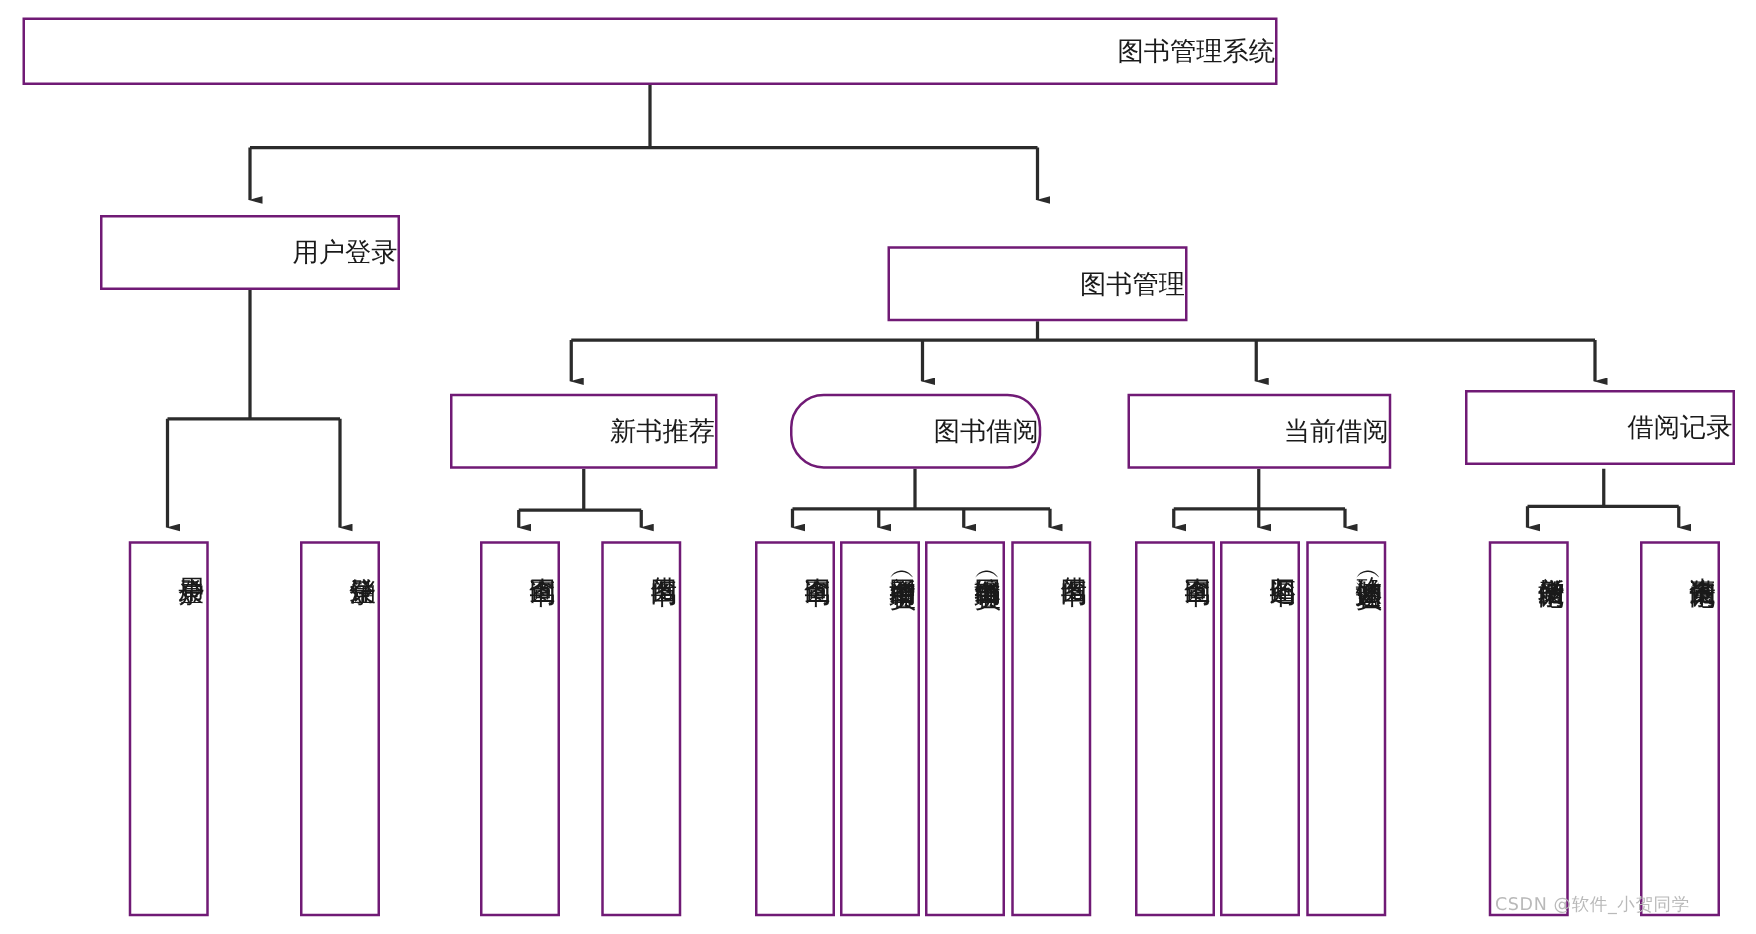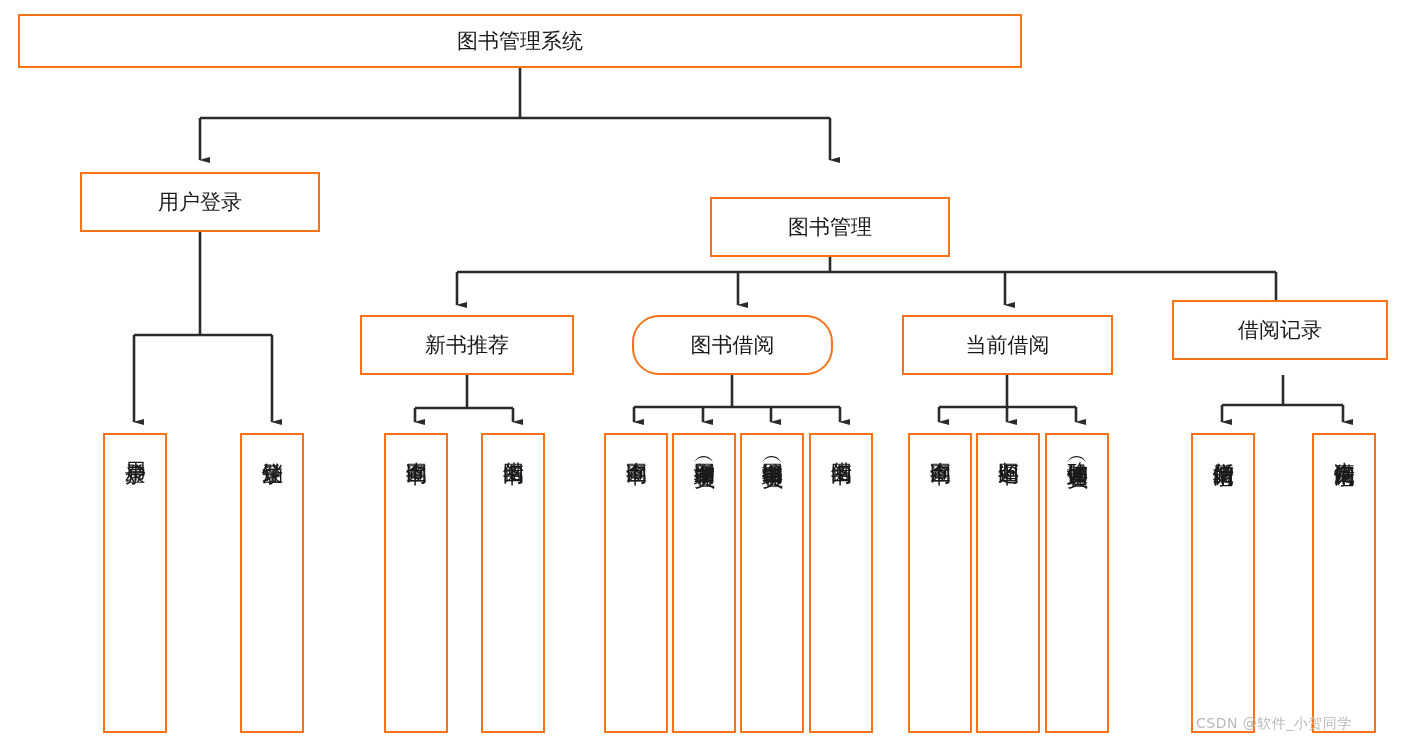--- a/index.html
+++ b/index.html
@@ -21,25 +21,25 @@
     position: absolute;
     left: 0;
     top: 0;
     width: 1405px;
     height: 747px;
     pointer-events: none;
   }
   .node {
     position: absolute;
     box-sizing: border-box;
-    border: 2px solid #f97316;
+    border: 2px solid #701a75;
     background: #ffffff;
     display: flex;
     align-items: center;
-    justify-content: center;
+    justify-content: flex-end;
     color: #1a1a1a;
   }
   .node.horiz {
     font-size: 21px;
     letter-spacing: 0px;
   }
   .node.vert {
     padding: 10px 0;
     align-items: flex-start;
   }
@@ -127,21 +127,21 @@
 
   <div class="node horiz" style="left:360px; top:315px; width:214px; height:60px;">
     <span>新书推荐</span>
   </div>
   <div class="node horiz" style="left:632px; top:315px; width:201px; height:60px;border-radius:27px;">
     <span>图书借阅</span>
   </div>
   <div class="node horiz" style="left:902px; top:315px; width:211px; height:60px;">
     <span>当前借阅</span>
   </div>
-  <div class="node horiz" style="left:1172px; top:300px; width:216px; height:60px;">
+  <div class="node horiz" style="left:1172px; top:312px; width:216px; height:60px;">
     <span>借阅记录</span>
   </div>
 
   <div class="node vert" style="left:103px; top:433px; width:64px; height:300px;">
     <span class="vlabel">用户登录</span>
   </div>
   <div class="node vert" style="left:240px; top:433px; width:64px; height:300px;">
     <span class="vlabel">注销登录</span>
   </div>
 

